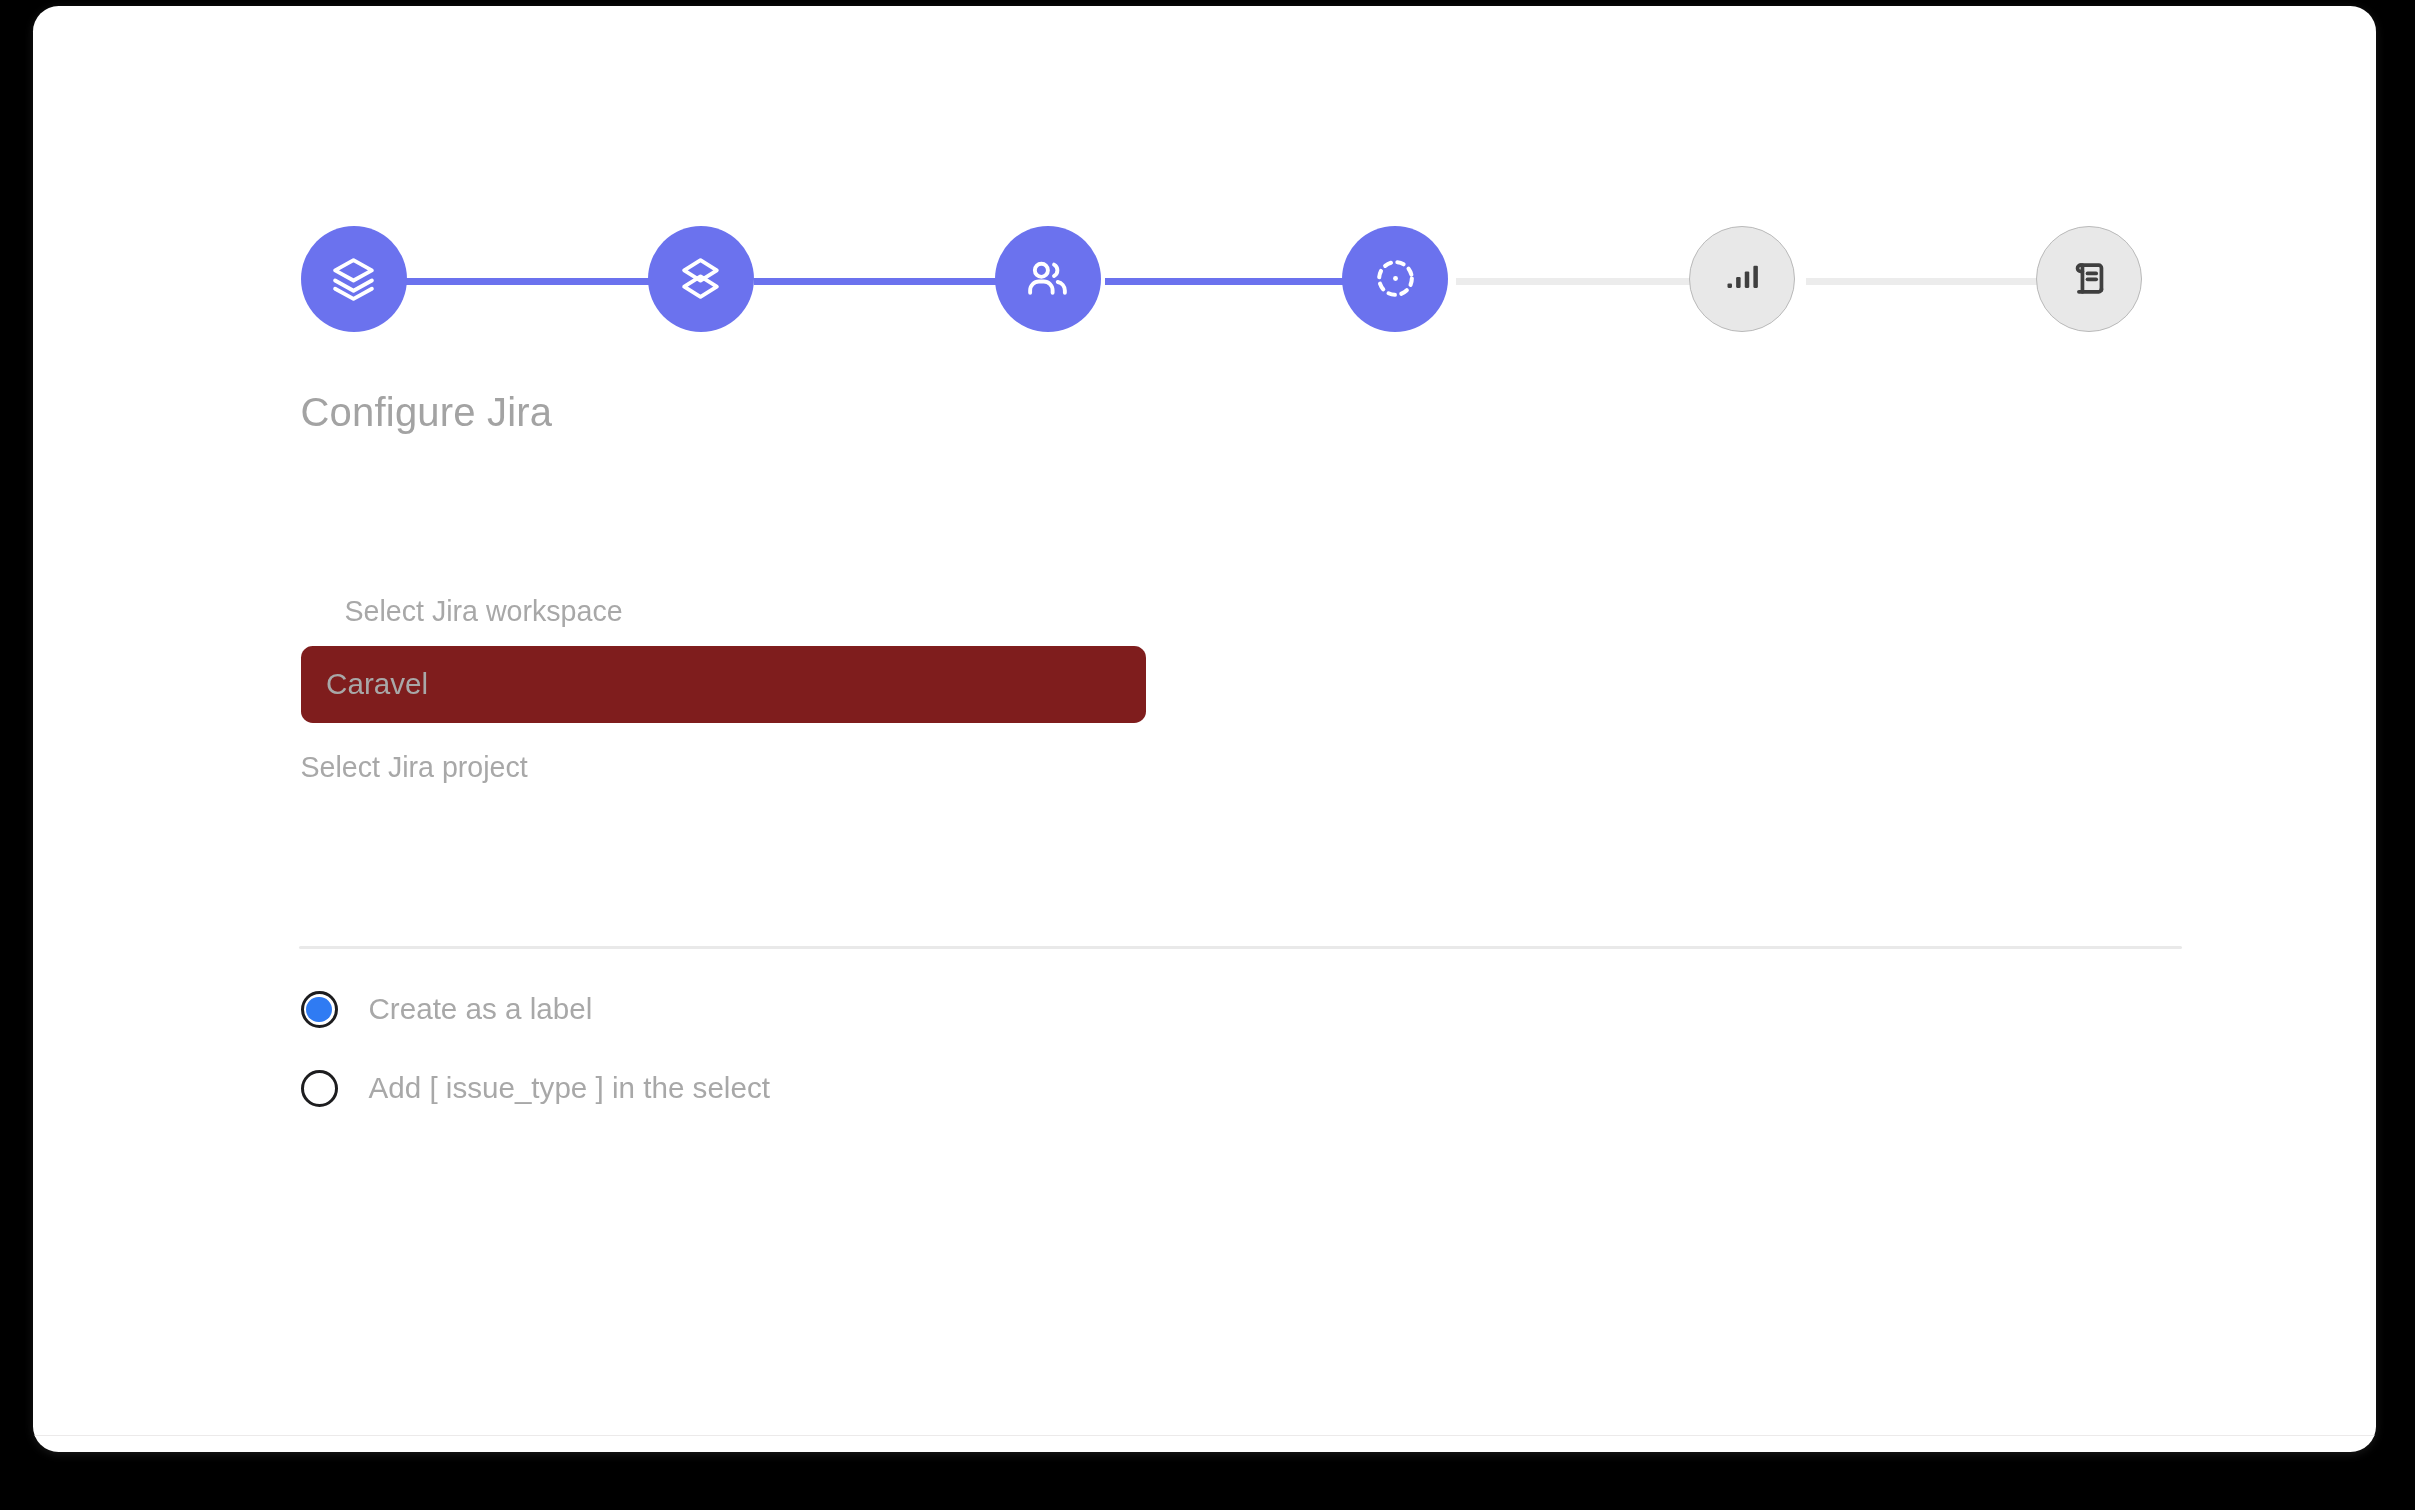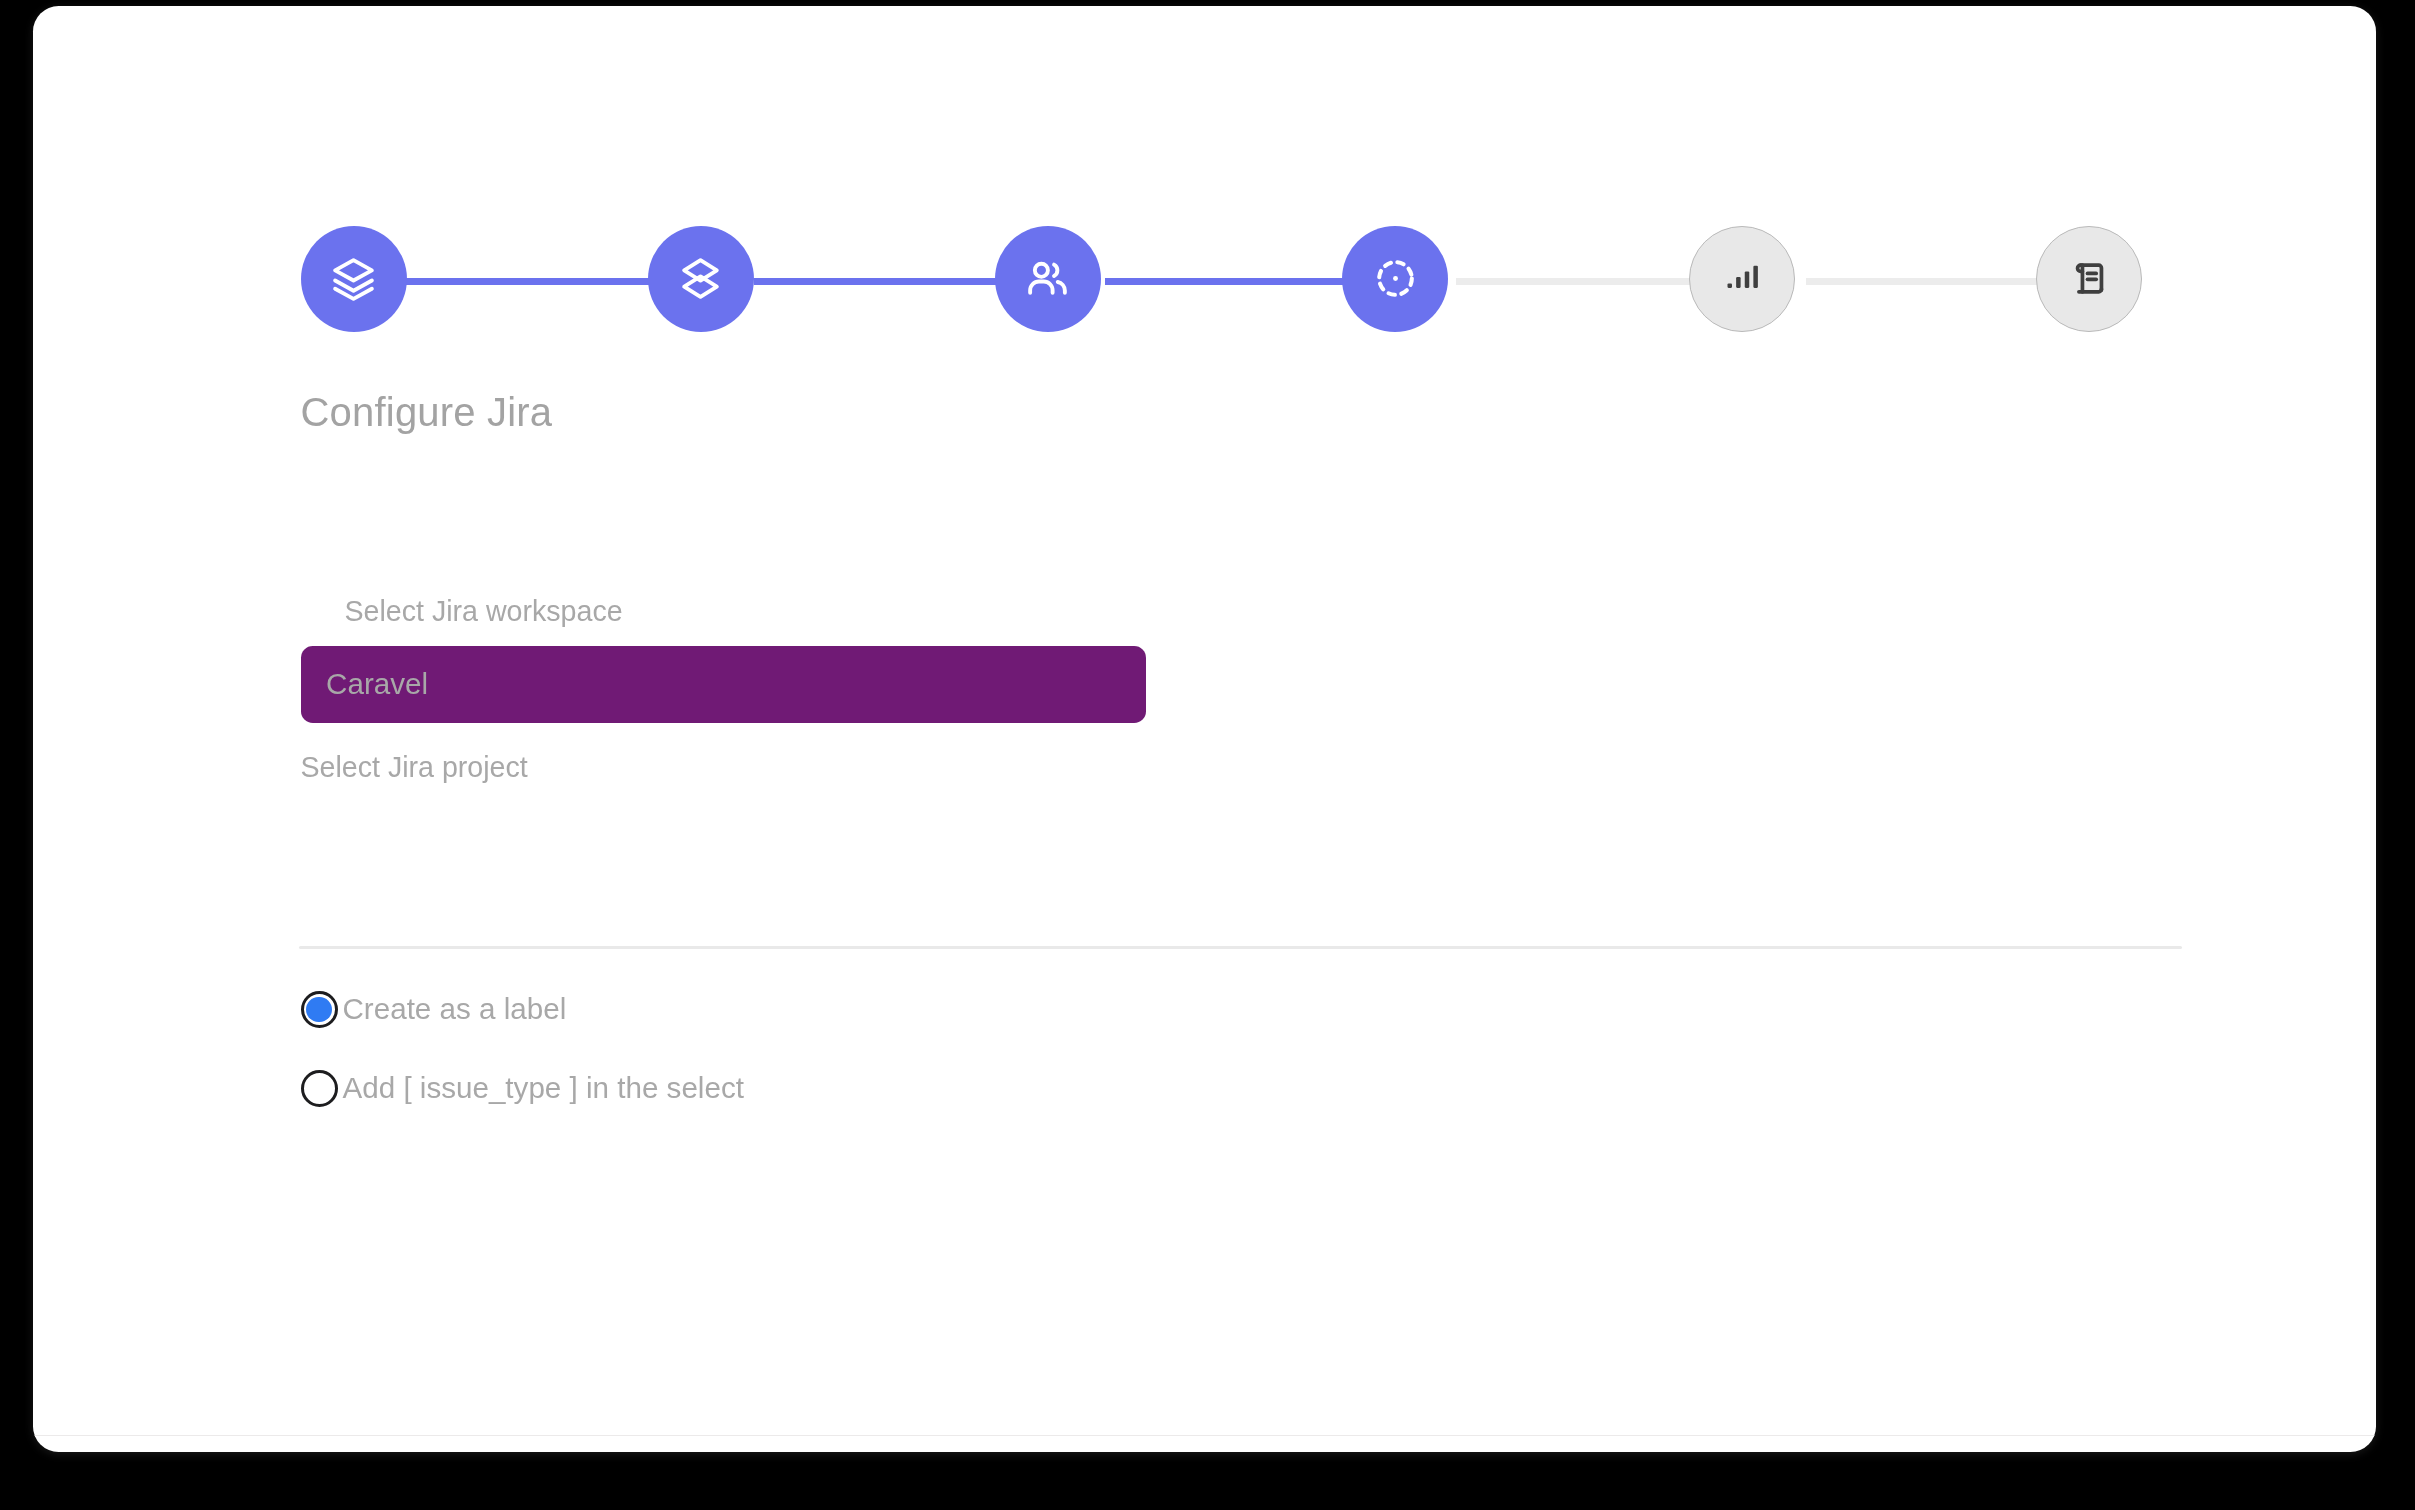--- a/index.html
+++ b/index.html
@@ -120,21 +120,21 @@
     font-weight: 400;
   }
   .field-label.workspace { top: 589px; margin-left: 44px; }
   .field-label.project { top: 745px; }
 
   .field-input {
     position: absolute;
     left: 268px;
     width: 845px;
     height: 77px;
-    background: #701a75;
+    background: #7f1d1d;
     border: none;
     border-radius: 11.8px;
     box-sizing: border-box;
     padding: 0 25.6px;
     font-family: "Liberation Sans", sans-serif;
     font-size: 29.6px;
     color: #a8a8a8;
   }
   .field-input.workspace { top: 640px; }
   .field-input.project { top: 796px; }
@@ -148,21 +148,21 @@
     height: 3px;
     background: #e9e9e9;
     border-radius: 2px;
   }
 
   .radio-row {
     position: absolute;
     left: 268px;
     display: flex;
     align-items: center;
-    gap: 5px;
+    gap: 31px;
   }
   .radio-row.one { top: 985px; }
   .radio-row.two { top: 1064px; }
 
   .radio {
     width: 37px;
     height: 37px;
     border-radius: 50%;
     box-sizing: border-box;
     flex: 0 0 auto;

